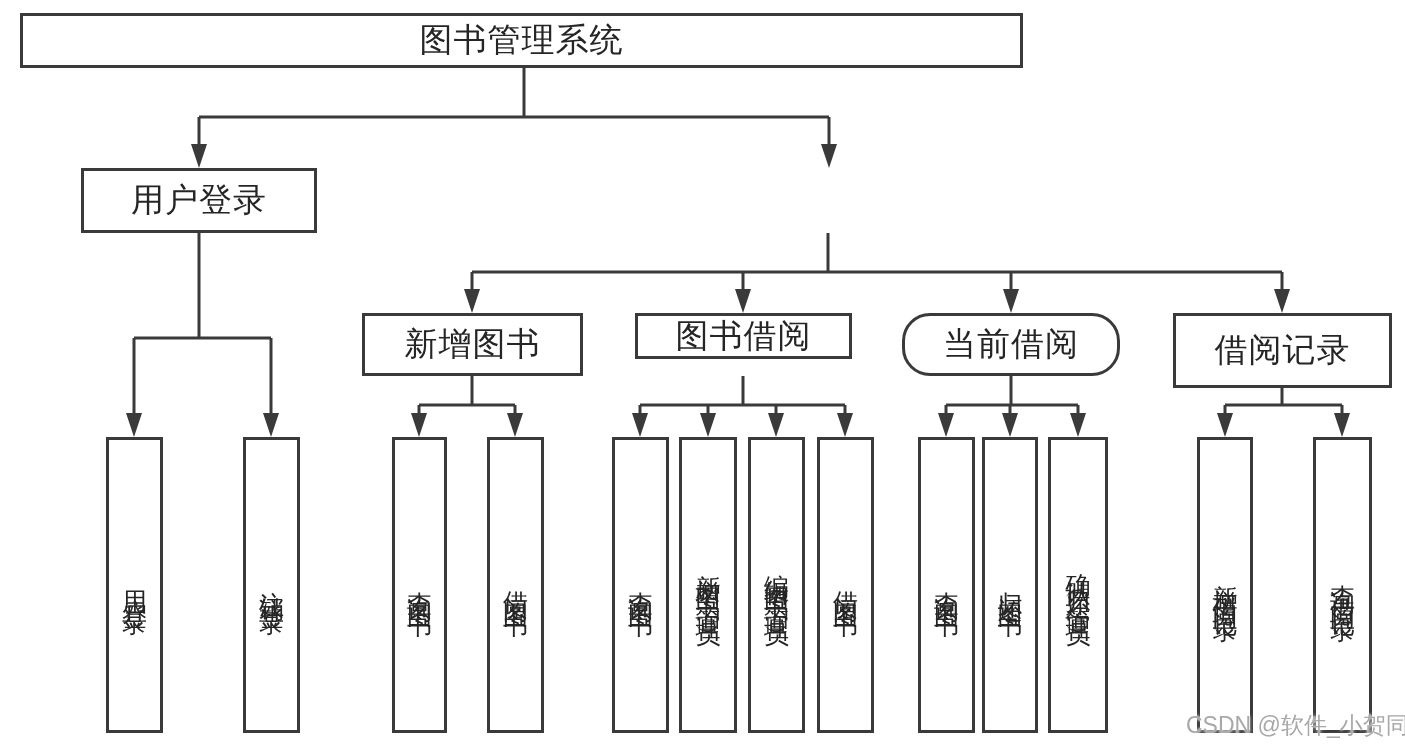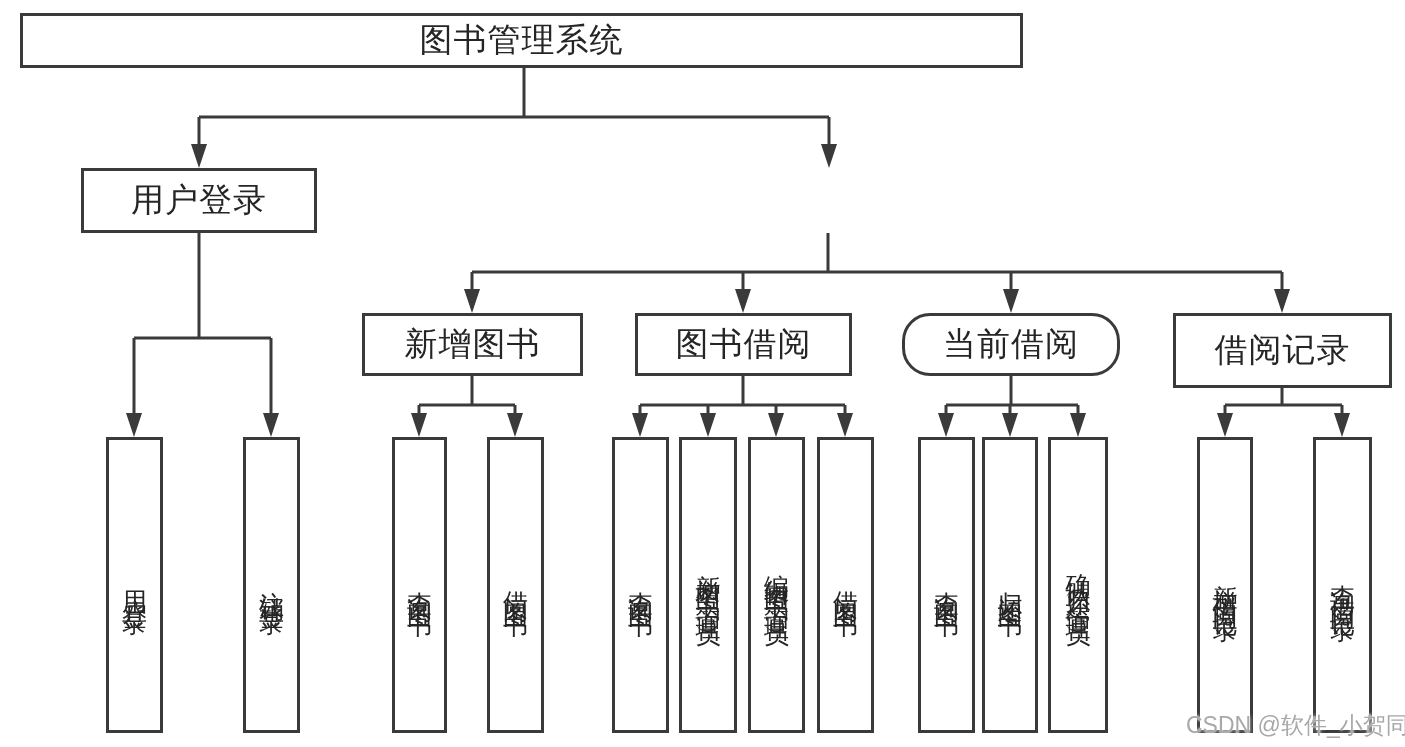--- a/index.html
+++ b/index.html
@@ -86,21 +86,21 @@
     <span>图书管理系统</span>
   </div>
 
   <div class="node hbox" style="left:81px;top:168px;width:236px;height:65px;">
     <span>用户登录</span>
   </div>
 
   <div class="node hbox" style="left:362px;top:313px;width:221px;height:63px;">
     <span>新增图书</span>
   </div>
-  <div class="node hbox" style="left:635px;top:313px;width:217px;height:63px;">
+  <div class="node hbox" style="left:635px;top:313px;width:217px;height:46px;">
     <span>图书借阅</span>
   </div>
   <div class="node hbox" style="left:902px;top:313px;width:218px;height:63px;border-radius:28px;">
     <span>当前借阅</span>
   </div>
   <div class="node hbox" style="left:1173px;top:313px;width:219px;height:75px;">
     <span>借阅记录</span>
   </div>
 
   <div class="node vbox" style="left:106px;top:437px;width:57px;height:296px;">

